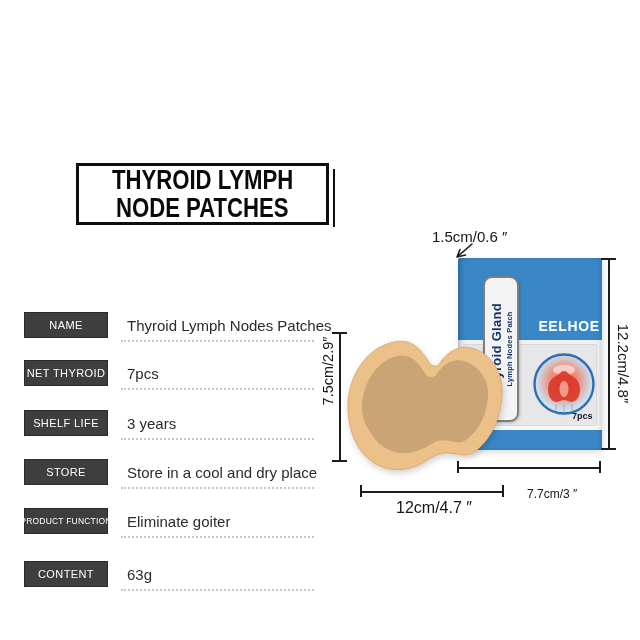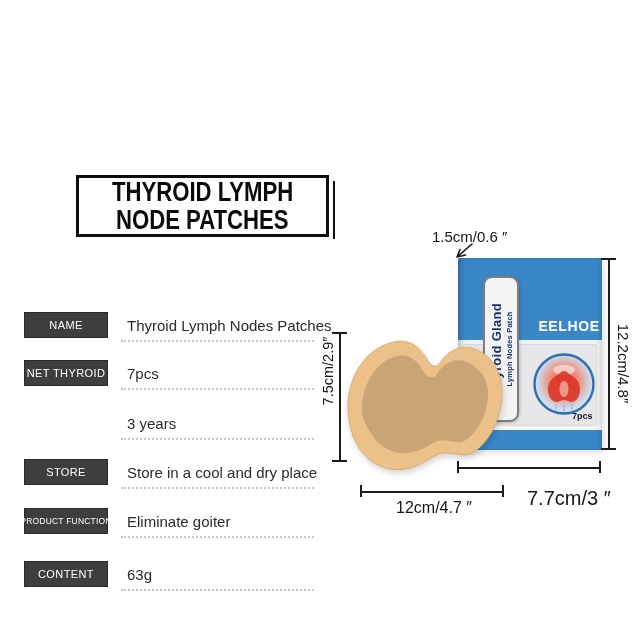--- a/index.html
+++ b/index.html
@@ -4,21 +4,21 @@
 <style>
   html,body{margin:0;padding:0;background:#fff;}
   #canvas{
     position:relative;width:640px;height:640px;background:#ffffff;overflow:hidden;
     font-family:"Liberation Sans",sans-serif;color:#222;
   }
   
   .title-box{
     position:absolute;left:76px;top:163px;width:253px;height:62px;
     border:3px solid #0e0e0e;box-sizing:border-box;background:#fff;
-    display:flex;flex-direction:column;justify-content:center;align-items:center;margin-top:12px;
+    display:flex;flex-direction:column;justify-content:center;align-items:center;
   }
   .title-box:after{
     content:"";position:absolute;top:3px;right:-9px;width:2px;height:103%;background:#0e0e0e;
   }
   .title-line{
     font-weight:bold;font-size:27px;line-height:28px;color:#0a0a0a;
     transform:scaleX(0.82);white-space:nowrap;letter-spacing:0px;
   }
   
   .spec-row{position:absolute;left:0;width:640px;height:30px;}
@@ -99,20 +99,21 @@
     <div class="spec-label">NAME</div>
     <div class="spec-value">Thyroid Lymph Nodes Patches</div>
     <div class="spec-dots"></div>
   </div>
   <div class="spec-row" style="top:360px">
     <div class="spec-label">NET THYROID</div>
     <div class="spec-value">7pcs</div>
     <div class="spec-dots"></div>
   </div>
   <div class="spec-row" style="top:410px">
+    <div class="spec-label">SHELF LIFE</div>
     <div class="spec-value">3 years</div>
     <div class="spec-dots"></div>
   </div>
   <div class="spec-row" style="top:508px">
     <div class="spec-label small">PRODUCT FUNCTION</div>
     <div class="spec-value">Eliminate goiter</div>
     <div class="spec-dots"></div>
   </div>
   <div class="spec-row" style="top:459px">
     <div class="spec-label">STORE</div>
@@ -219,15 +220,15 @@
   <div class="dim-label rot-ccw" style="left:278px;top:363px;width:100px;font-size:14.5px;">7.5cm/2.9″</div>
 
   <div class="hline" style="left:361px;top:491px;width:142px;"></div>
   <div class="bar-v" style="left:360px;top:485px;"></div>
   <div class="bar-v" style="left:502px;top:485px;"></div>
   <div class="dim-label" style="left:396px;top:499px;font-size:16px;">12cm/4.7 ″</div>
 
   <div class="hline" style="left:458px;top:467px;width:142px;"></div>
   <div class="bar-v" style="left:457px;top:461px;"></div>
   <div class="bar-v" style="left:599px;top:461px;"></div>
-  <div class="dim-label" style="left:527px;top:487px;font-size:20px;">7.7cm/3 ″</div>
+  <div class="dim-label" style="left:527px;top:487px;font-size:12px;">7.7cm/3 ″</div>
 
 </div>
 
 </body></html>

